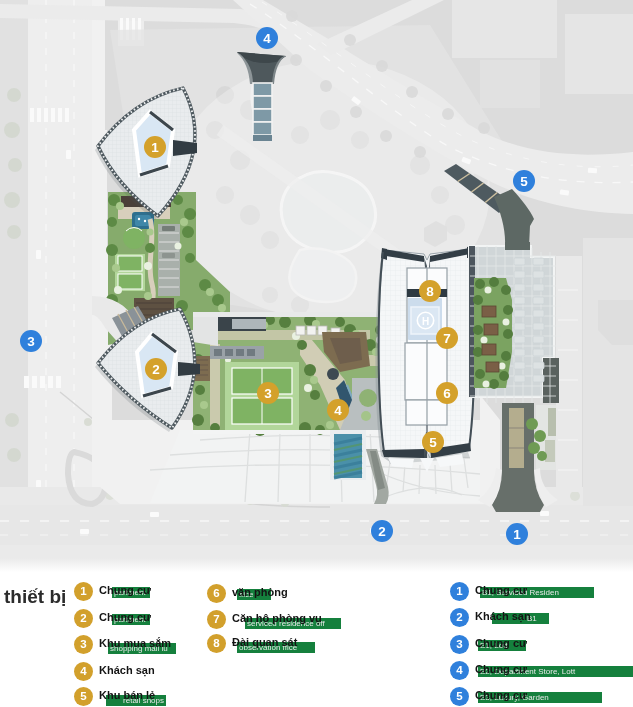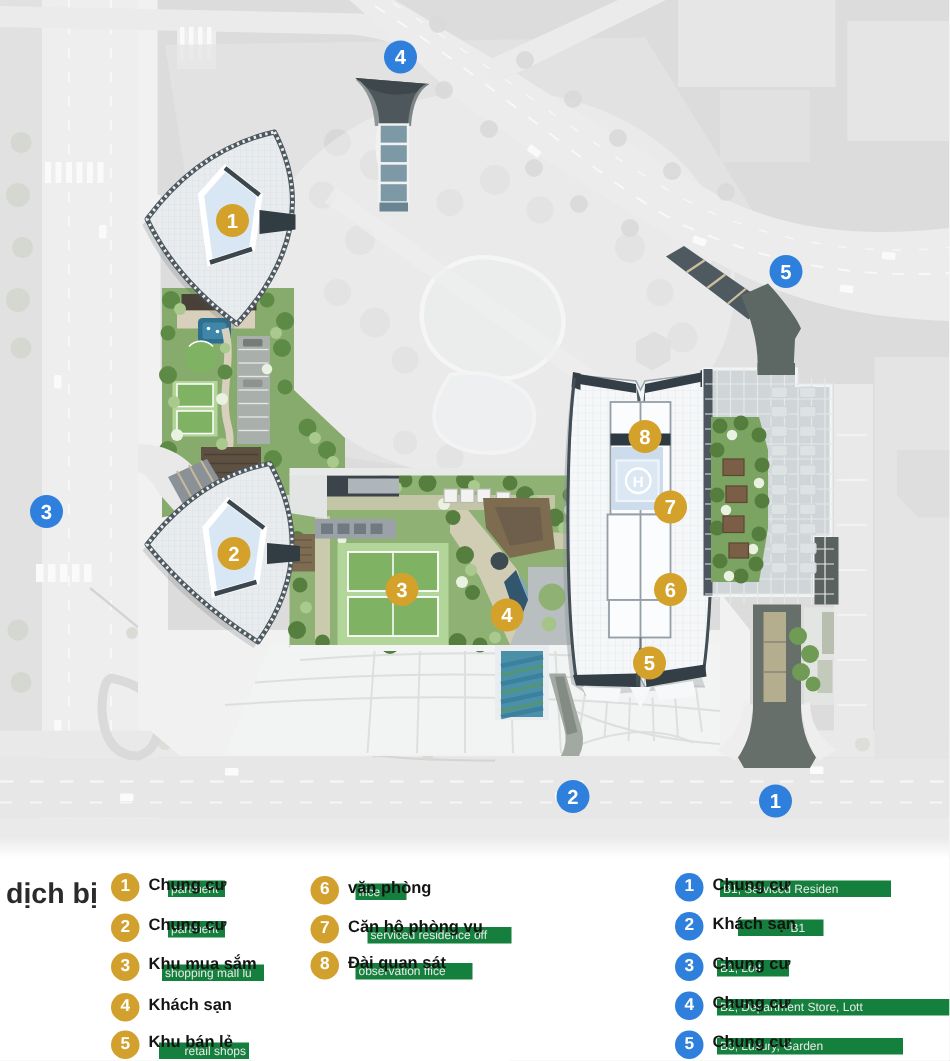--- a/index.html
+++ b/index.html
@@ -729,21 +729,21 @@
 
     <g>
           <circle cx="433" cy="442" r="11" fill="#d4a12b"></circle>
           <text x="433" y="446.8">5</text>
         </g>
   </g>
 
   <rect x="0" y="558" width="633" height="14" fill="url(#fadewhite)"></rect>
 </svg>
 
-<div class="ttl" style="left:4px;top:586px;">dịch bị</div>
+<div class="ttl" style="left:4px;top:586px;">thiết bị</div>
 
 
 <div class="item" style="left:74px;top:582px;">
       <span class="num gold">1</span>
       <span class="ghost" style="left:38px;width:34px;">partment</span>
       <span class="lbl">Chung cư</span>
     </div>
 
 <div class="item" style="left:74px;top:609px;">
       <span class="num gold">2</span>

